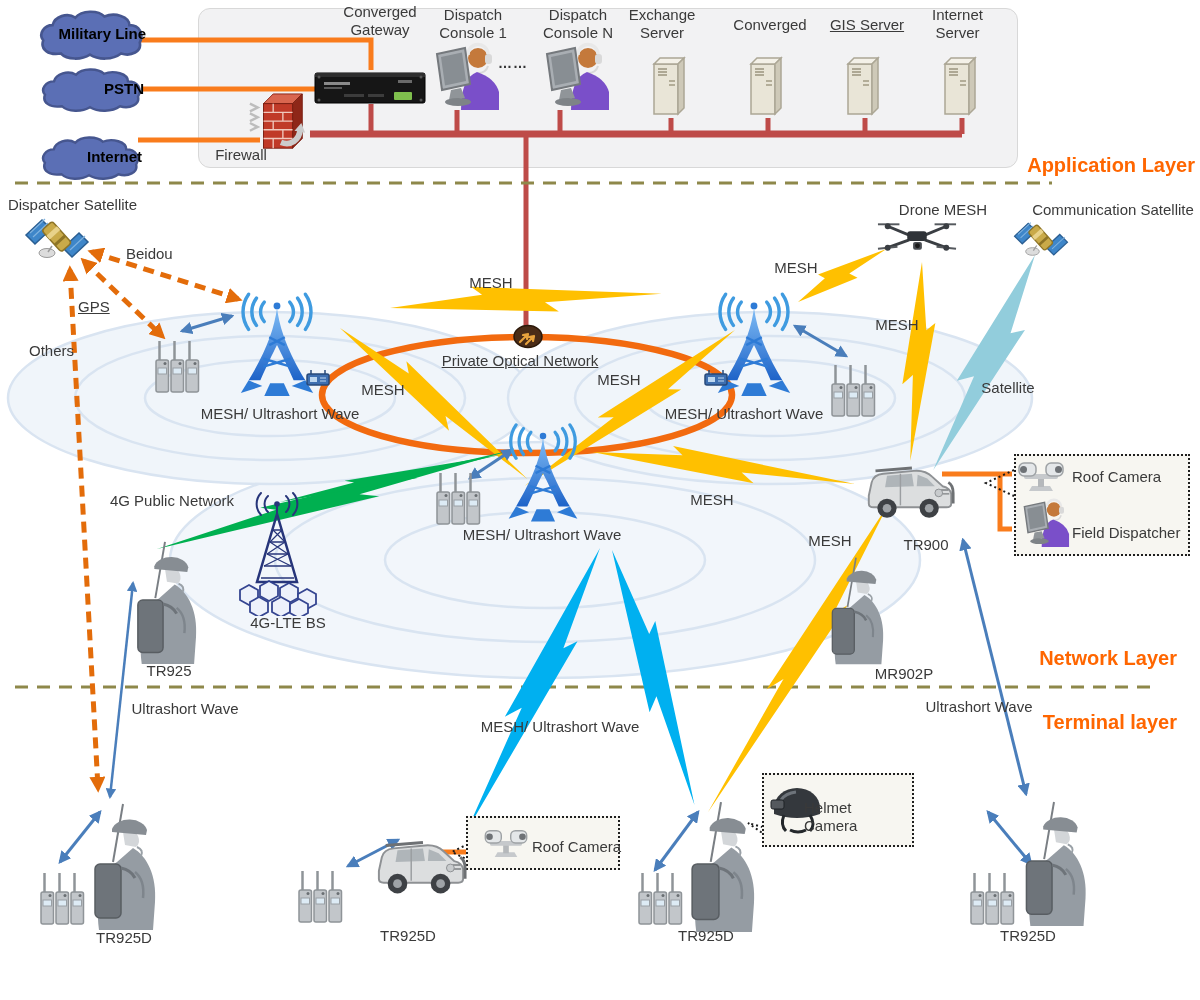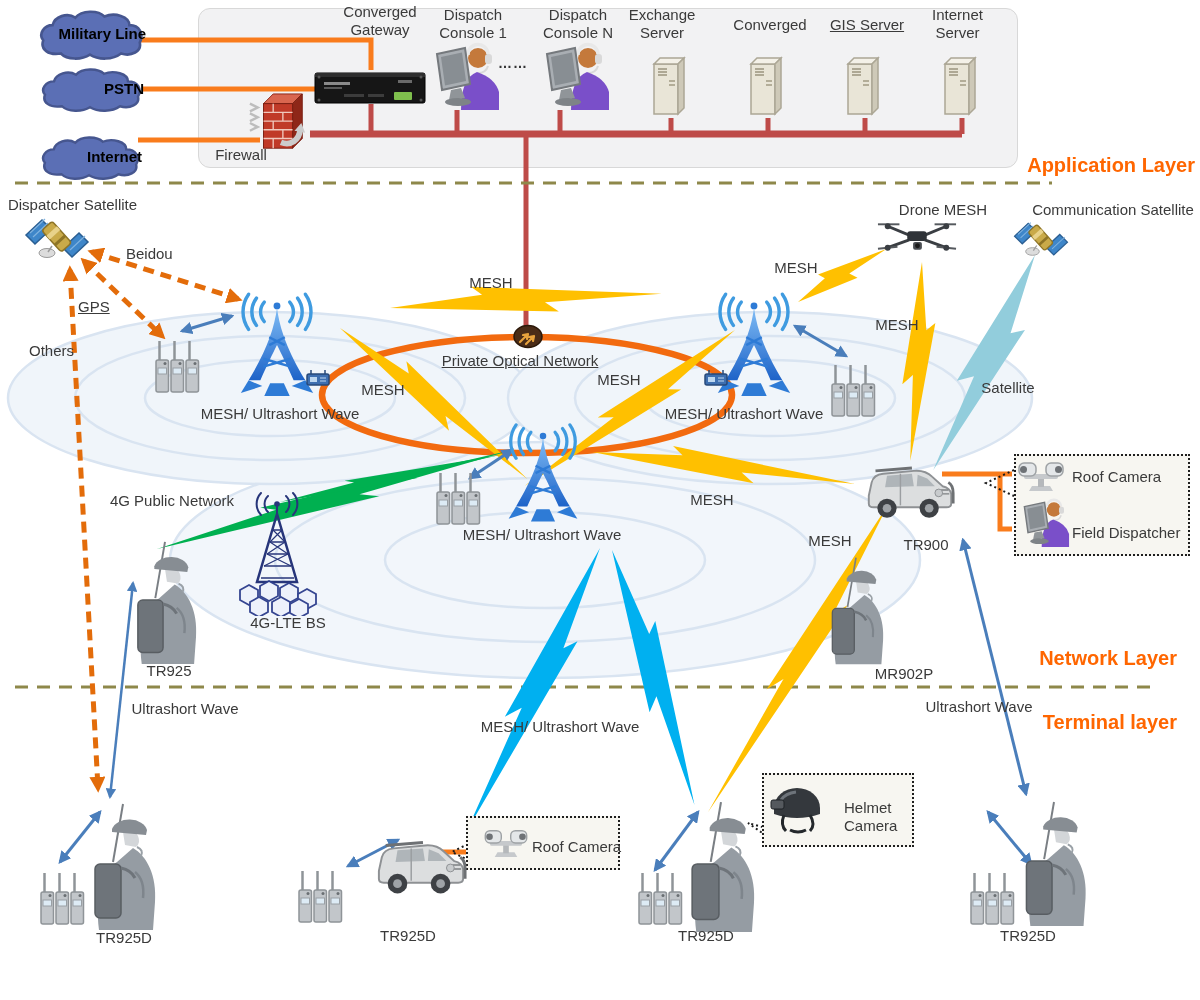--- a/index.html
+++ b/index.html
@@ -503,16 +503,16 @@
   <div class="layer-lbl" style="left:1022px;top:647px;width:155px;">Network Layer</div>
 
   <div class="lbl" style="left:123px;top:700px;width:124px;">Ultrashort Wave</div>
   <div class="layer-lbl" style="left:1027px;top:711px;width:150px;">Terminal layer</div>
   <div class="lbl" style="left:472px;top:718px;width:176px;">MESH/ Ultrashort Wave</div>
   <div class="lbl" style="left:916px;top:698px;width:126px;">Ultrashort Wave</div>
   <div class="lbl" style="left:88px;top:929px;width:72px;">TR925D</div>
   <div class="lbl" style="left:372px;top:927px;width:72px;">TR925D</div>
   <div class="lbl left" style="left:532px;top:838px;width:92px;">Roof Camera</div>
   <div class="lbl" style="left:670px;top:927px;width:72px;">TR925D</div>
-  <div class="lbl left" style="left:844px;top:799px;width:104px;">Helmet Camera</div>
+  <div class="lbl left" style="left:804px;top:799px;width:104px;">Helmet Camera</div>
   <div class="lbl" style="left:992px;top:927px;width:72px;">TR925D</div>
 
 </div>
 
 </body></html>

